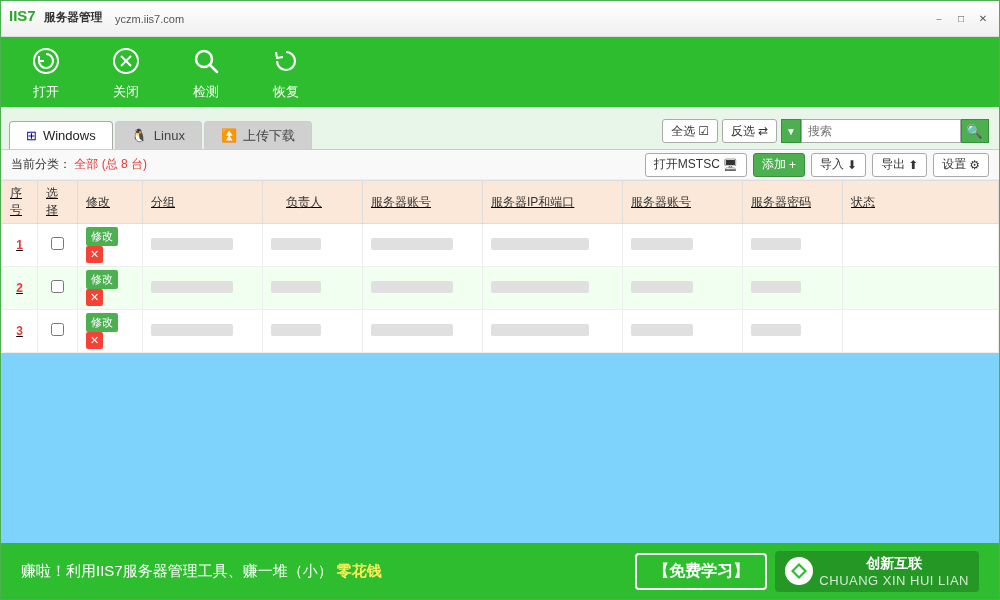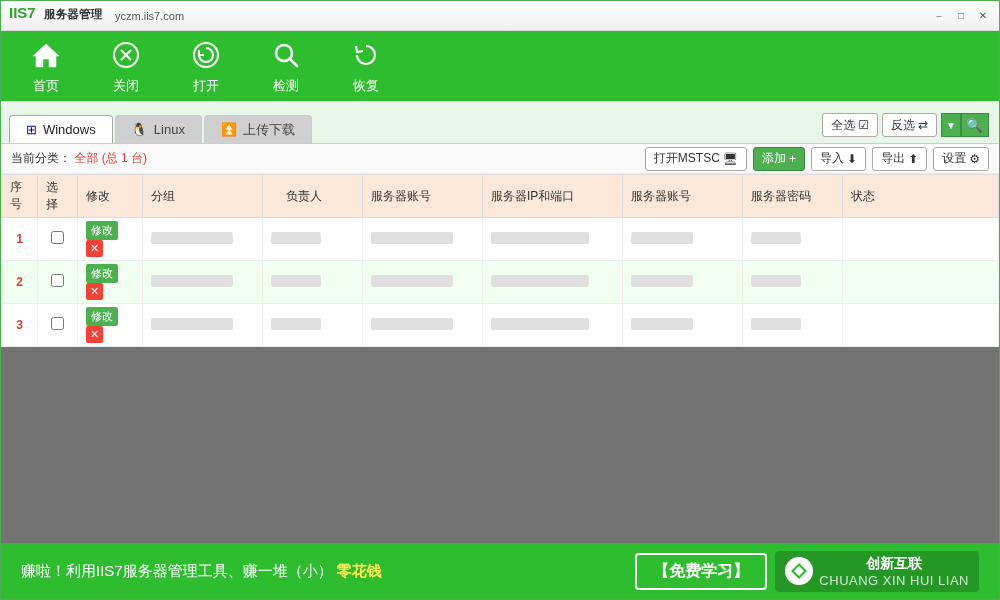--- a/index.html
+++ b/index.html
@@ -17,21 +17,21 @@
       width: 1000px;
       height: 600px;
       border: 1px solid #4CAF50;
       display: flex;
       flex-direction: column;
       background: #fff;
     }
 
     
     .titlebar {
-      height: 30px;
+      height: 36px;
       background: linear-gradient(to bottom, #ffffff, #f0f0f0);
       display: flex;
       align-items: center;
       justify-content: space-between;
       padding: 0 8px;
       border-bottom: 1px solid #ddd;
     }
     .titlebar-left {
       display: flex;
       align-items: center;
@@ -123,21 +123,22 @@
       background: #d0d0d0;
       color: #444;
     }
 
     
     .content-area {
       flex: 1;
       display: flex;
       flex-direction: column;
       overflow: hidden;
-      background: #737373;
+      background: #7dd3fc;
+      text-decoration: underline;
     }
     .toolbar-btn {
       height: 24px;
       padding: 0 8px;
       background: white;
       border: 1px solid #aaa;
       border-radius: 3px;
       cursor: pointer;
       font-size: 12px;
       display: flex;
@@ -331,49 +332,41 @@
     </div>
     <div class="titlebar-controls">
       <span class="titlebar-btn">⎯</span>
       <span class="titlebar-btn">□</span>
       <span class="titlebar-btn">✕</span>
     </div>
   </div>
 
   <div class="nav-toolbar">
 
+
     <div class="nav-item">
       <div class="nav-icon">
         <svg width="30" height="30" viewBox="0 0 30 30">
-          <polygon points="15,4 2,16 5,16 5,27 12,27 12,19 18,19 18,27 25,27 25,16 28,16" fill="white" stroke="white" stroke-width="0.5"></polygon>
+          <circle cx="15" cy="15" r="12" fill="none" stroke="white" stroke-width="2"></circle>
+          <path d="M15 8 A7 7 0 1 1 8 15" fill="none" stroke="white" stroke-width="2"></path>
+          <polyline points="8,10 8,15 13,15" fill="none" stroke="white" stroke-width="2"></polyline>
         </svg>
       </div>
-      <span class="nav-label">首页</span>
+      <span class="nav-label">打开</span>
     </div>
 
     <div class="nav-item">
       <div class="nav-icon">
         <svg width="30" height="30" viewBox="0 0 30 30">
           <circle cx="15" cy="15" r="12" fill="none" stroke="white" stroke-width="2"></circle>
           <line x1="10" y1="10" x2="20" y2="20" stroke="white" stroke-width="2"></line>
           <line x1="20" y1="10" x2="10" y2="20" stroke="white" stroke-width="2"></line>
         </svg>
       </div>
       <span class="nav-label">关闭</span>
-    </div>
-
-    <div class="nav-item">
-      <div class="nav-icon">
-        <svg width="30" height="30" viewBox="0 0 30 30">
-          <circle cx="15" cy="15" r="12" fill="none" stroke="white" stroke-width="2"></circle>
-          <path d="M15 8 A7 7 0 1 1 8 15" fill="none" stroke="white" stroke-width="2"></path>
-          <polyline points="8,10 8,15 13,15" fill="none" stroke="white" stroke-width="2"></polyline>
-        </svg>
-      </div>
-      <span class="nav-label">打开</span>
     </div>
 
     <div class="nav-item">
       <div class="nav-icon">
         <svg width="30" height="30" viewBox="0 0 30 30">
           <circle cx="13" cy="13" r="8" fill="none" stroke="white" stroke-width="2.5"></circle>
           <line x1="19" y1="19" x2="26" y2="26" stroke="white" stroke-width="2.5" stroke-linecap="round"></line>
         </svg>
       </div>
       <span class="nav-label">检测</span>
@@ -412,31 +405,32 @@
       <button class="toolbar-btn">
         <span>全选</span>
         <span>☑</span>
       </button>
       <button class="toolbar-btn">
         <span>反选</span>
         <span>⇄</span>
       </button>
       <div style="display:flex; align-items:center;">
         <div class="dropdown-arrow">▼</div>
+        <input class="search-input" type="text" placeholder="搜索" style="">
         <button class="search-btn">
           <span>🔍</span>
         </button>
       </div>
     </div>
   </div>
 
   <div class="second-toolbar">
     <span class="category-text">
       <span>当前分类：</span>
-      <span style="color:#e53935;">全部 (总 1 台)</span>
+      <span style="color:#e53935;">全部 (总 8 台)</span>
     </span>
     <div style="flex:1;"></div>
     <button class="toolbar-btn">
       <span>打开MSTSC</span>
       <span>🖥</span>
     </button>
     <button class="toolbar-btn green">
       <span>添加</span>
       <span>+</span>
     </button>

